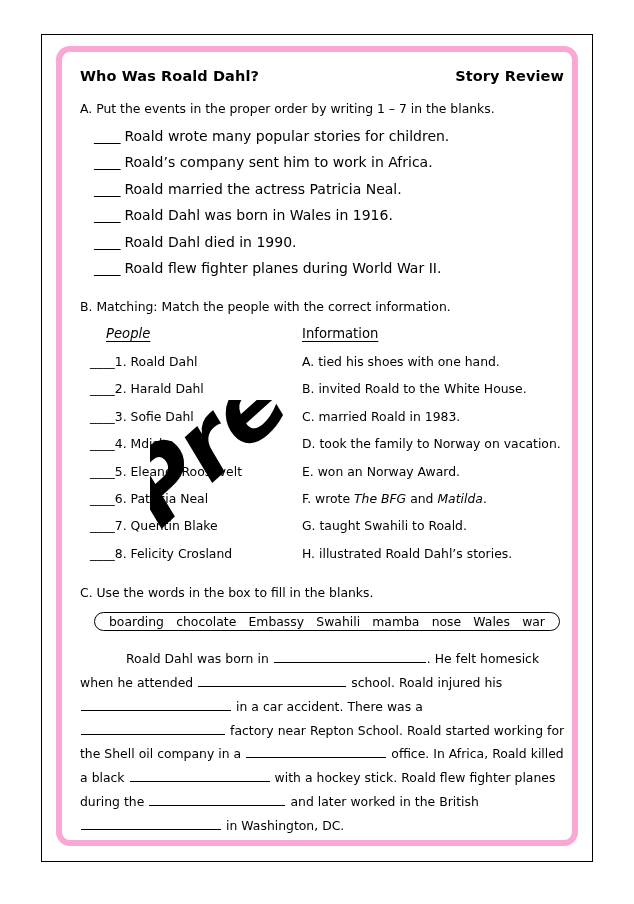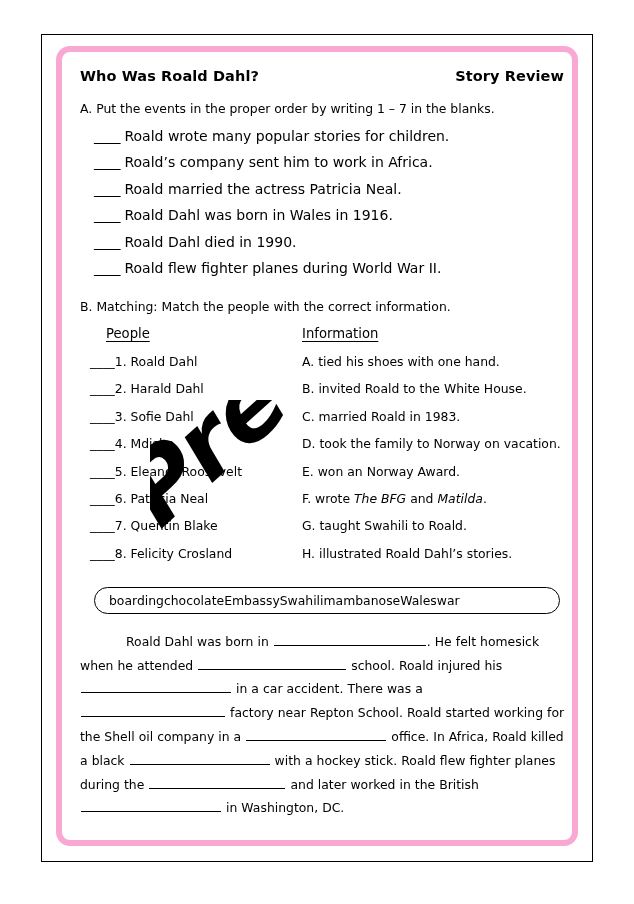--- a/index.html
+++ b/index.html
@@ -91,21 +91,21 @@
   .match-heads {
     display: flex;
     margin-left: 26px;
     margin-bottom: 12px;
   }
   .match-heads .col-head {
     font-size: 13.2px;
     text-decoration: underline;
     text-underline-offset: 2.5px;
   }
-  .head-people { width: 196px; }
+  .head-people { width: 196px; font-style: italic; }
 
   .match-rows { margin-left: 10px; }
   .match-row {
     display: flex;
     font-size: 12.4px;
     line-height: 1.0;
     margin-bottom: 12.5px;
     white-space: nowrap;
     margin-top: 15px;
   }
@@ -113,24 +113,24 @@
   .match-row .info-cell { flex: 1; }
   .match-row i { font-style: italic; }
 
   
   .wordbox {
     margin-top: 2px;
     margin-left: 14px;
     margin-right: 6px;
     border: 1px solid #000000;
     border-radius: 18px;
-    height: 27px;
+    height: 19px;
     display: flex;
     align-items: center;
-    justify-content: flex-start;
+    justify-content: space-between;
     padding: 0 14px;
   }
   .wordbox span {
     font-size: 12.4px;
     white-space: nowrap;
   }
 
   
   .cloze {
     margin-top: 16px;
@@ -240,20 +240,21 @@
         </div>
         <div class="match-row">
           <div class="people-cell">____8. Felicity Crosland</div>
           <div class="info-cell"><span>H.</span> <span>illustrated Roald Dahl’s stories.</span></div>
         </div>
       </div>
     </div>
 
     <div class="gap-b"></div>
 
+    <div class="instruction">C. Use the words in the box to fill in the blanks.</div>
 
     <div class="wordbox">
       <span>boarding</span>
       <span>chocolate</span>
       <span>Embassy</span>
       <span>Swahili</span>
       <span>mamba</span>
       <span>nose</span>
       <span>Wales</span>
       <span>war</span>

